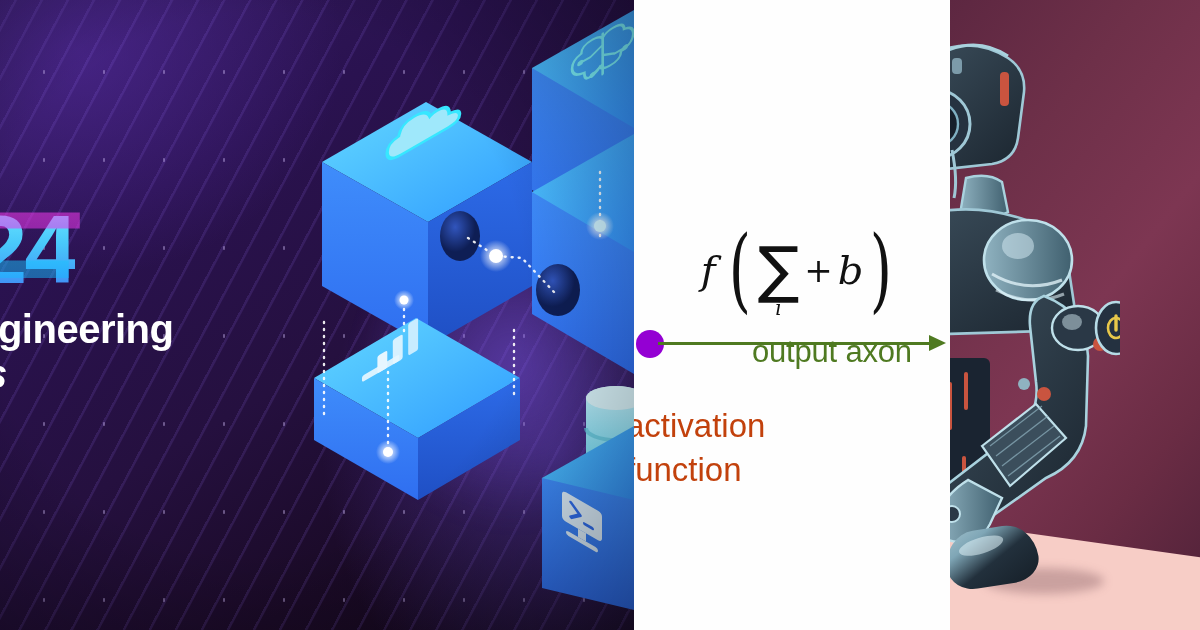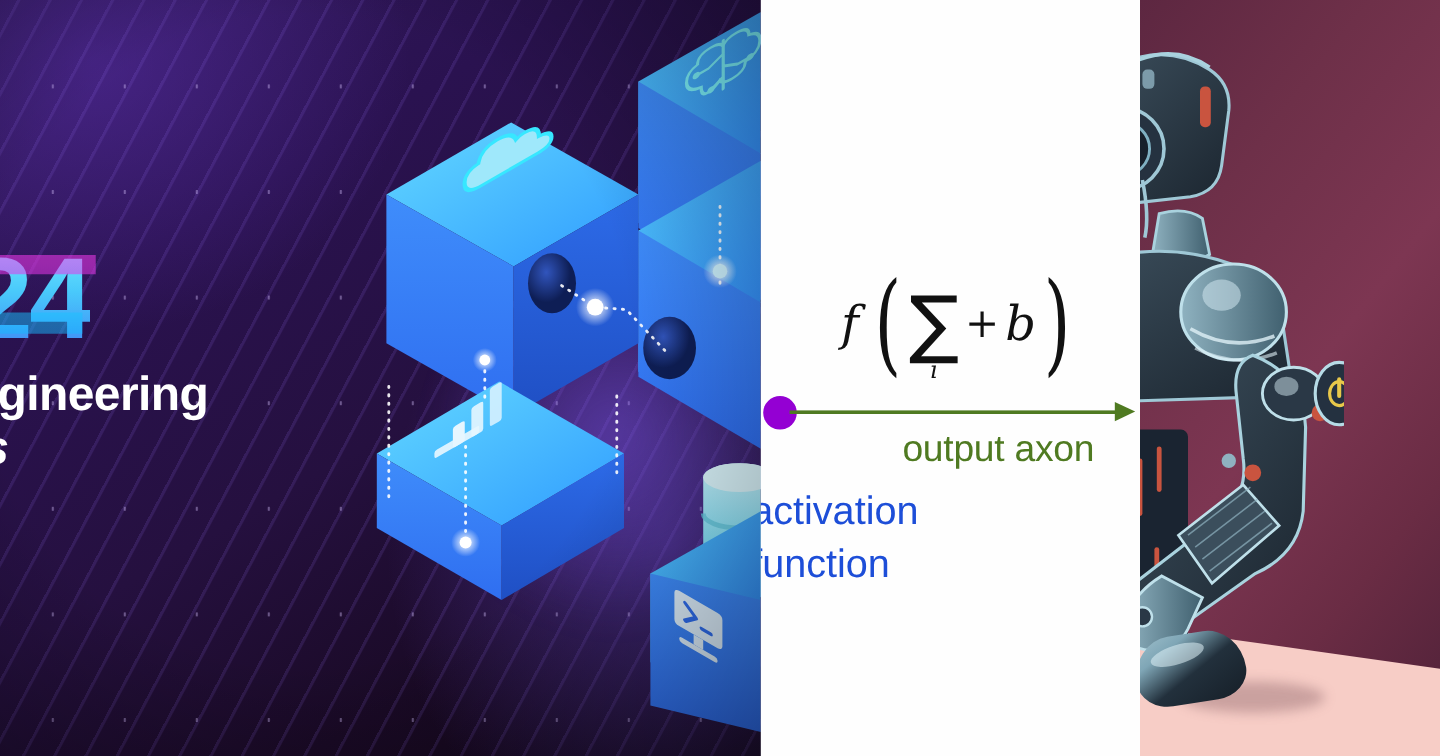--- a/index.html
+++ b/index.html
@@ -75,22 +75,22 @@
            font-family:"DejaVu Serif", serif; }
   .nf-term{ font-size:40px; }
   .nf-term sub{ font-size:.56em; font-style:italic; }
   .nf-plus{ font-size:34px; font-style:normal; margin:0 5px; }
 
   .axon-row{ position:absolute; left:0; top:330px; width:316px; height:28px; }
   .axon-dot{ position:absolute; left:2px; top:0; width:28px; height:28px; border-radius:50%; background:#9400d3; }
   .axon-line{ position:absolute; left:24px; top:12px; width:272px; height:3px; background:#4f7a21; }
   .axon-head{ position:absolute; right:4px; top:5px; width:0; height:0;
               border-left:17px solid #4f7a21; border-top:8px solid transparent; border-bottom:8px solid transparent; }
-  .axon-label{ position:absolute; left:118px; top:356px; color:#4f7a21; font-size:31px; letter-spacing:-.2px; }
-  .act-label{ position:absolute; left:-8px; top:404px; color:#1d4ed8; font-size:33px; line-height:1.32; }
+  .axon-label{ position:absolute; left:118px; top:334px; color:#4f7a21; font-size:31px; letter-spacing:-.2px; }
+  .act-label{ position:absolute; left:-8px; top:404px; color:#c2410c; font-size:33px; line-height:1.32; }
 
   
   #panel-robot{ position:relative; width:250px; height:630px; overflow:hidden;
     background:linear-gradient(128deg,#5d2741 0%,#6e3049 26%,#7d3652 52%,#6a2c44 76%,#4e2138 100%); }
   .desk{ position:absolute; left:-10px; bottom:0; width:280px; height:140px;
          background:#f7cdc6; clip-path:polygon(0 22%,100% 50%,100% 100%,0 100%); }
   .desk-edge{ position:absolute; left:-10px; bottom:0; width:280px; height:52px;
          background:#14161d; clip-path:polygon(0 68%,100% 30%,100% 100%,0 100%); }
   .mouse{ position:absolute; left:-4px; bottom:44px; width:92px; height:58px;
           border-radius:46px 46px 40px 40px/52px 52px 34px 34px;

